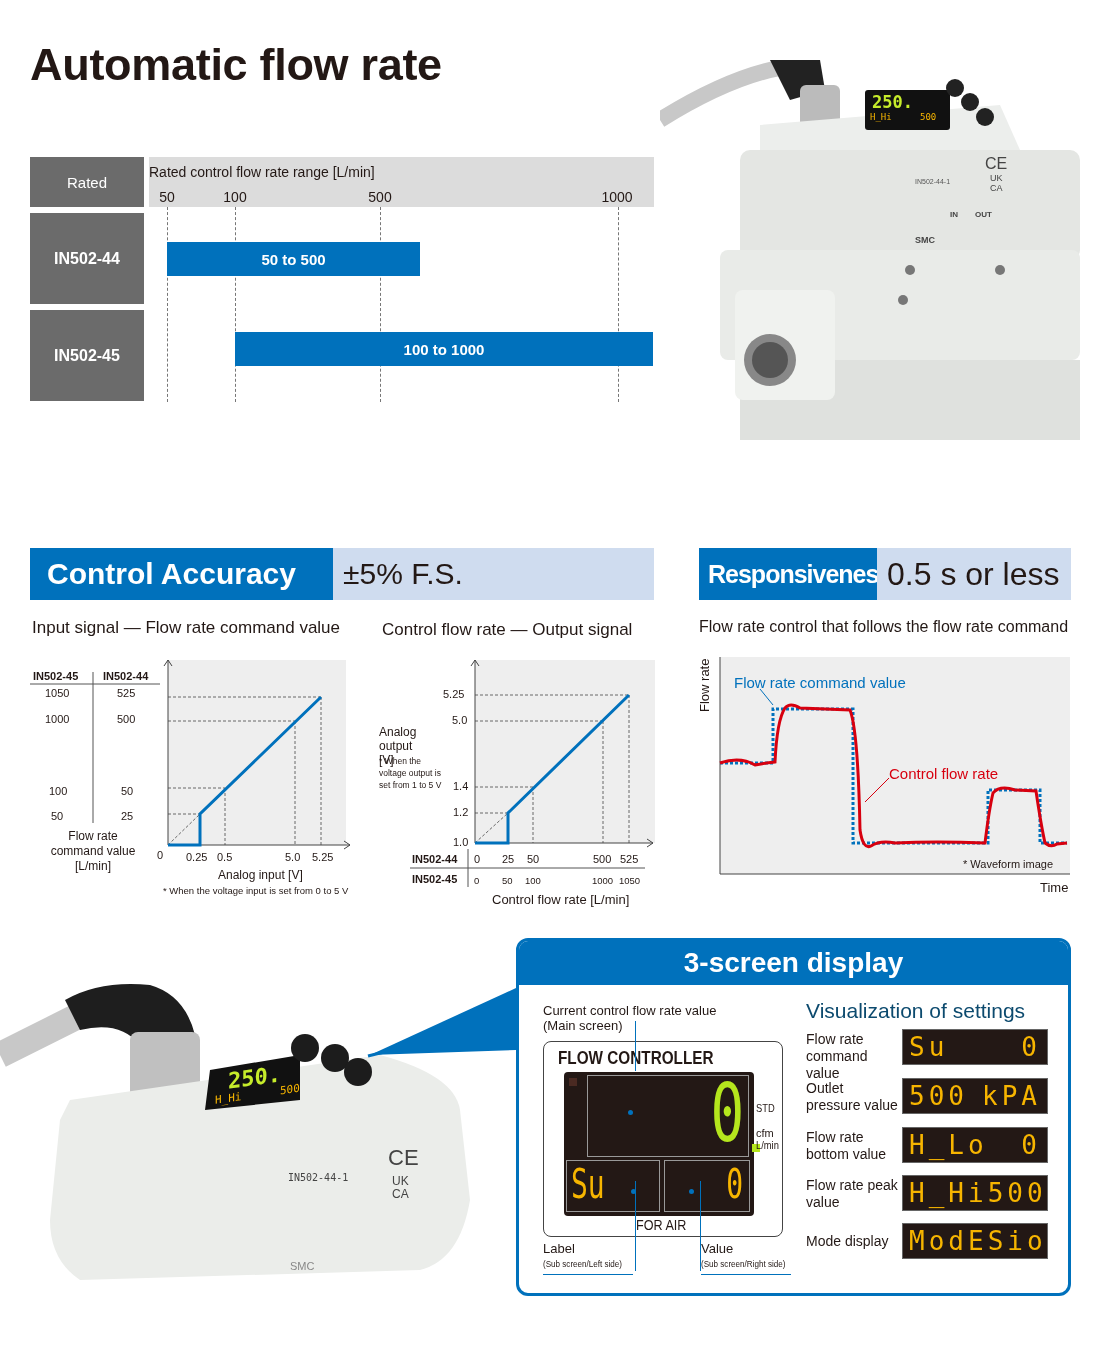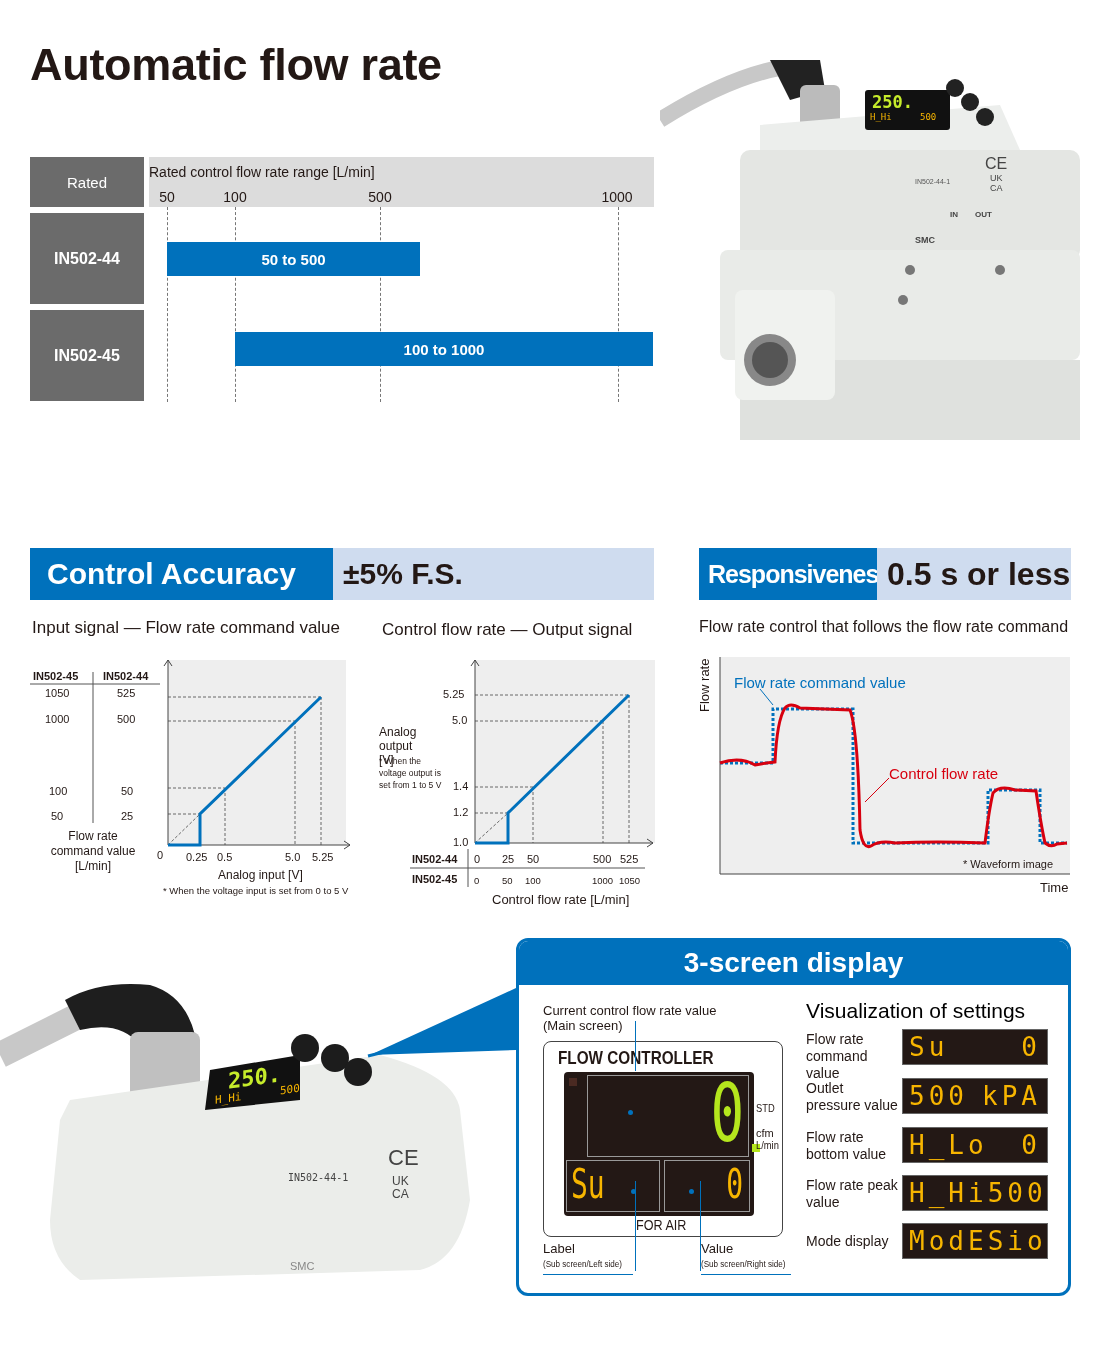--- a/index.html
+++ b/index.html
@@ -9,21 +9,21 @@
 
 .series-hdr{left:30px;top:157px;width:114px;height:50px;background:#6b6b6b;color:#fff;font-size:15px;display:flex;align-items:center;justify-content:center}
 .range-hdr{left:149px;top:157px;width:505px;height:50px;background:#dcdcdc}
 .range-hdr .lbl{position:absolute;left:0;right:0;top:7px;text-align:left;font-size:14px}
 .tick{position:absolute;top:32px;font-size:14px;transform:translateX(-50%)}
 .series-cell{left:30px;width:114px;background:#6b6b6b;color:#fff;font-weight:bold;font-size:16px;display:flex;align-items:center;justify-content:center}
 .vline{position:absolute;top:207px;height:195px;border-left:1px dashed #777}
 .rbar{position:absolute;height:34px;background:#0071bc;color:#fff;font-weight:bold;font-size:15px;display:flex;align-items:center;justify-content:center}
 
 .banner-blue{background:#0071bc;color:#fff;font-weight:bold;display:flex;align-items:center}
-.banner-light{background:#cfdcef;font-weight:bold;display:flex;align-items:center}
+.banner-light{background:#cfdcef;font-weight:normal;display:flex;align-items:center}
 .sub{font-size:17px;color:#231815}
 .small{font-size:11px}
 .tiny{font-size:9.5px}
 
 .panel{left:516px;top:938px;width:555px;height:358px;border:3px solid #0071bc;border-radius:12px;background:#fff;overflow:hidden}
 .panel-title{height:44px;background:#0071bc;color:#fff;font-size:28px;font-weight:bold;display:flex;align-items:center;justify-content:center}
 .lcd{background:#231815;border:1px solid #666;display:flex;align-items:center;justify-content:space-between;padding:0 6px;font-family:"DejaVu Sans Mono",monospace;color:#f7b500;font-size:26px;letter-spacing:4px;transform-origin:left}
 .setting-label{font-size:14px;line-height:17px}
 </style>
 </head>
@@ -246,21 +246,21 @@
   <div class="abs" style="left:116px;top:80px;width:1px;height:50px;background:#0071bc"></div>
   <div class="abs" style="left:116px;top:240px;width:1px;height:90px;background:#0071bc"></div>
   <div class="abs" style="left:181px;top:240px;width:1px;height:90px;background:#0071bc"></div>
   <div class="abs" style="left:24px;top:300px;font-size:13px">Label</div>
   <div class="abs" style="left:24px;top:317px;font-size:9.5px;transform:scaleX(0.85);transform-origin:left">(Sub screen/Left side)</div>
   <div class="abs" style="left:182px;top:300px;font-size:13px">Value</div>
   <div class="abs" style="left:182px;top:317px;font-size:9.5px;transform:scaleX(0.85);transform-origin:left">(Sub screen/Right side)</div>
   <div class="abs" style="left:24px;top:333px;width:90px;height:1px;background:#0071bc"></div>
   <div class="abs" style="left:182px;top:333px;width:90px;height:1px;background:#0071bc"></div>
 
-  <div class="abs" style="left:287px;top:58px;font-size:21px;color:#000000">Visualization of settings</div>
+  <div class="abs" style="left:287px;top:58px;font-size:21px;color:#0c4a6e">Visualization of settings</div>
   <div class="abs setting-label" style="left:287px;top:90px;width:95px">Flow rate command value</div>
   <div class="abs lcd" style="left:383px;top:88px;width:146px;height:36px">
     <span>Su</span>
     <span>0</span>
   </div>
   <div class="abs setting-label" style="left:287px;top:139px;width:95px">Outlet pressure value</div>
   <div class="abs lcd" style="left:383px;top:137px;width:146px;height:36px">
     <span>500</span>
     <span>kPA</span>
   </div>

